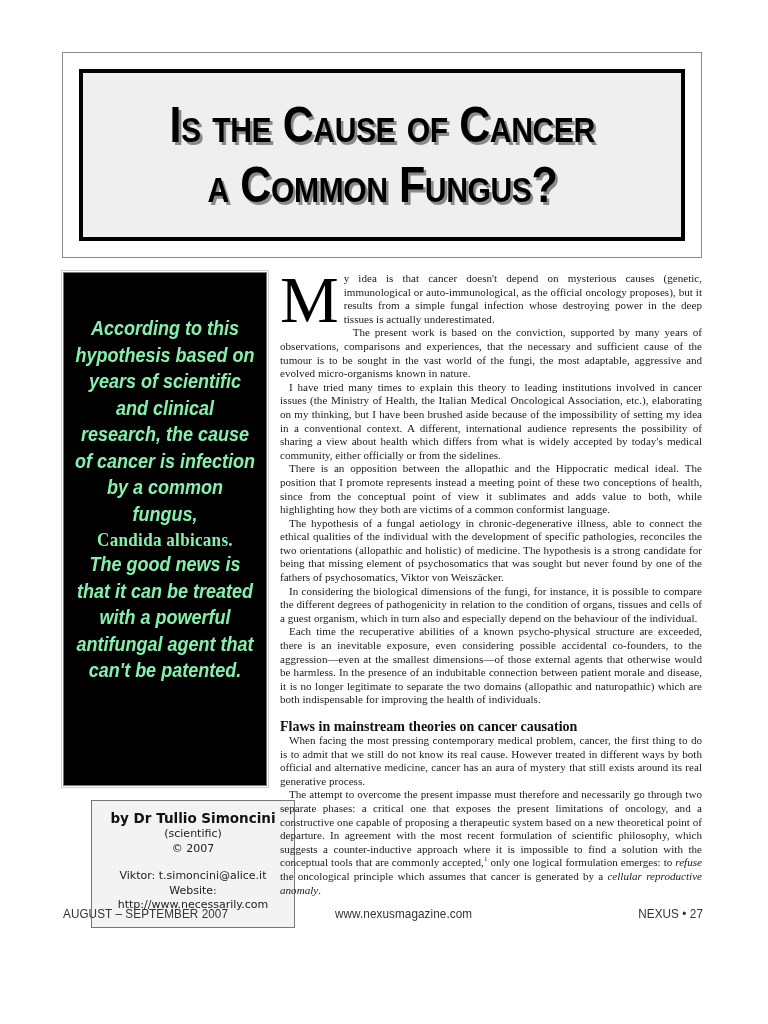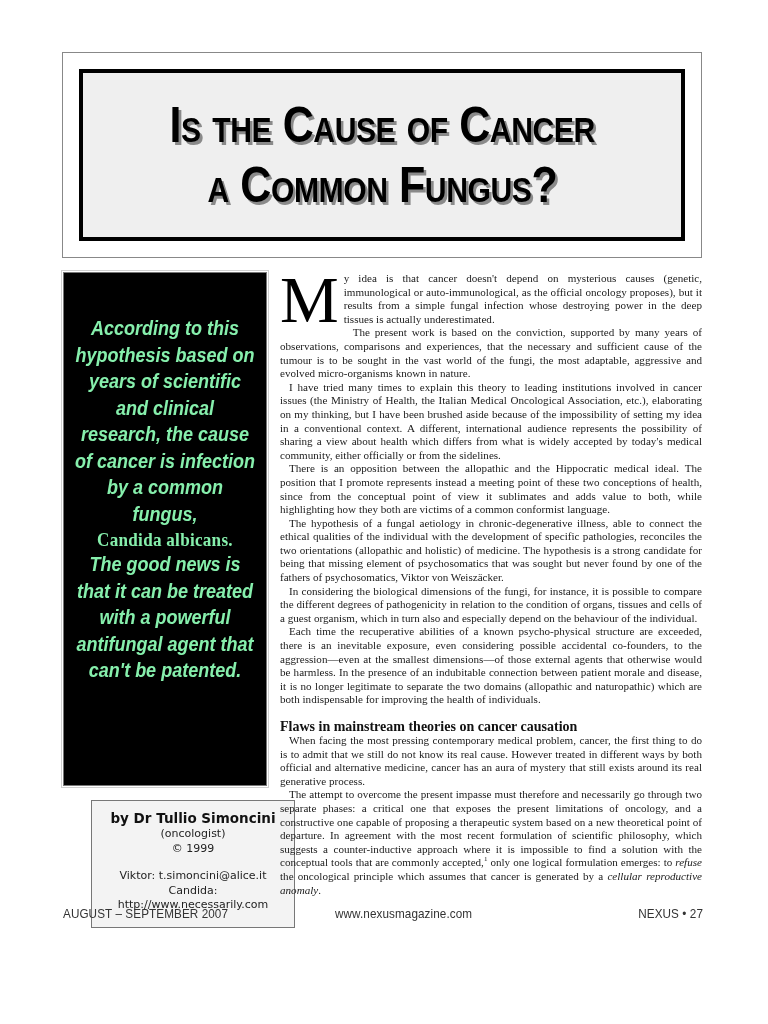--- a/index.html
+++ b/index.html
@@ -90,25 +90,25 @@
 <div class="sidebar">
   <div class="quote q1">
     <span>According to this hypothesis based on years of scientific and clinical research, the cause of cancer is infection by a common fungus,</span>
     <span class="species">Candida albicans.</span>
   </div>
   <div class="quote q2">The good news is that it can be treated with a powerful antifungal agent that can't be patented.</div>
 </div>
 
 <div class="author-box">
   <div class="author-name">by Dr Tullio Simoncini</div>
-  <div>(oncologist)</div>
-  <div>© 1999</div>
+  <div>(scientific)</div>
+  <div>© 2007</div>
   <div class="author-gap"></div>
   <div>Viktor:  t.simoncini@alice.it</div>
-  <div>Candida:</div>
+  <div>Website:</div>
   <div>http://www.necessarily.com</div>
 </div>
 
 <div class="article">
   <p class="first"><span class="dropcap">M</span><span>y idea is that cancer doesn't depend on mysterious causes (genetic, immunological or auto-immunological, as the official oncology proposes), but it results from a simple fungal infection whose destroying power in the deep tissues is actually underestimated.</span></p>
   <p>The present work is based on the conviction, supported by many years of observations, comparisons and experiences, that the necessary and sufficient cause of the tumour is to be sought in the vast world of the fungi, the most adaptable, aggressive and evolved micro-organisms known in nature.</p>
   <p>I have tried many times to explain this theory to leading institutions involved in cancer issues (the Ministry of Health, the Italian Medical Oncological Association, etc.), elaborating on my thinking, but I have been brushed aside because of the impossibility of setting my idea in a conventional context.  A different, international audience represents the possibility of sharing a view about health which differs from what is widely accepted by today's medical community, either officially or from the sidelines.</p>
   <p>There is an opposition between the allopathic and the Hippocratic medical ideal.  The position that I promote represents instead a meeting point of these two conceptions of health, since from the conceptual point of view it sublimates and adds value to both, while highlighting how they both are victims of a common conformist language.</p>
   <p>The hypothesis of a fungal aetiology in chronic-degenerative illness, able to connect the ethical qualities of the individual with the development of specific pathologies, reconciles the two orientations (allopathic and holistic) of medicine.  The hypothesis is a strong candidate for being that missing element of psychosomatics that was sought but never found by one of the fathers of psychosomatics, Viktor von Weiszäcker.</p>
   <p>In considering the biological dimensions of the fungi, for instance, it is possible to compare the different degrees of pathogenicity in relation to the condition of organs, tissues and cells of a guest organism, which in turn also and especially depend on the behaviour of the individual.</p>

